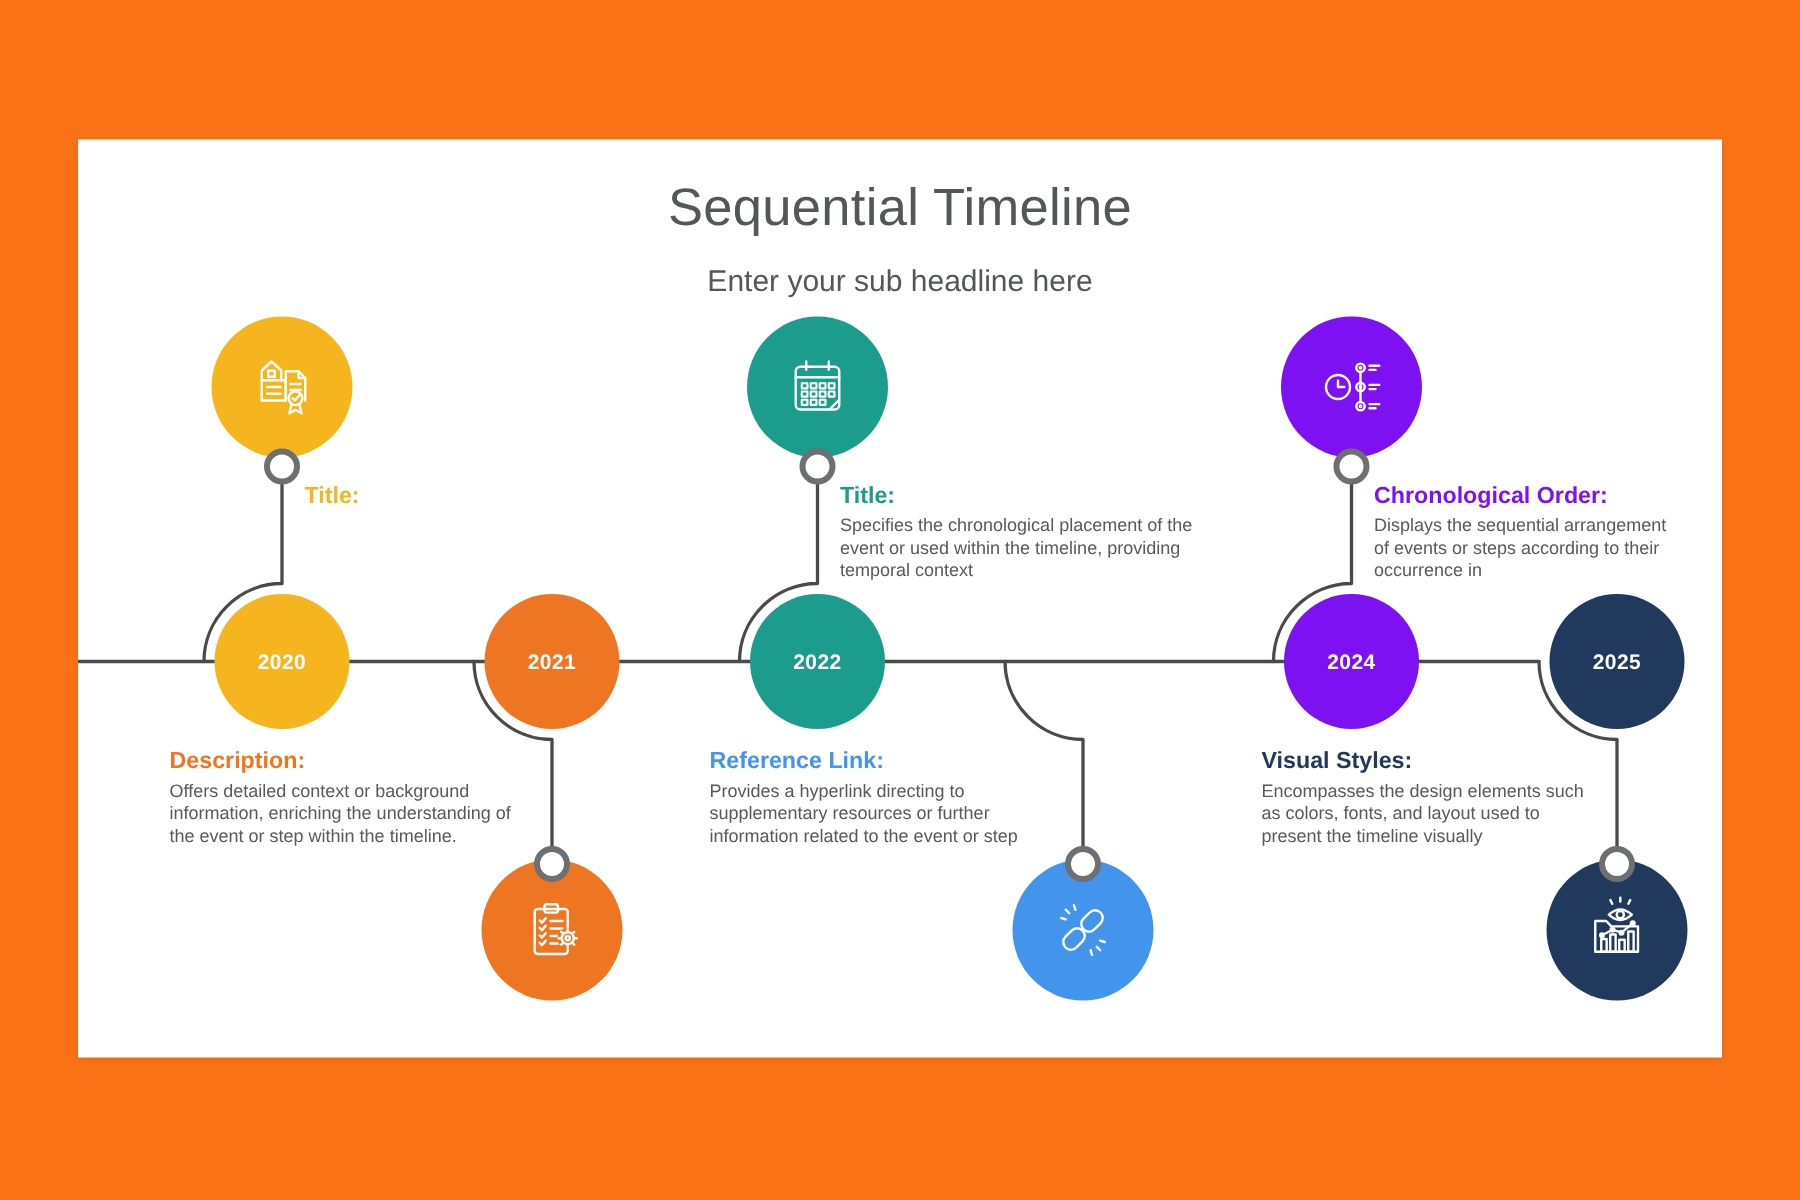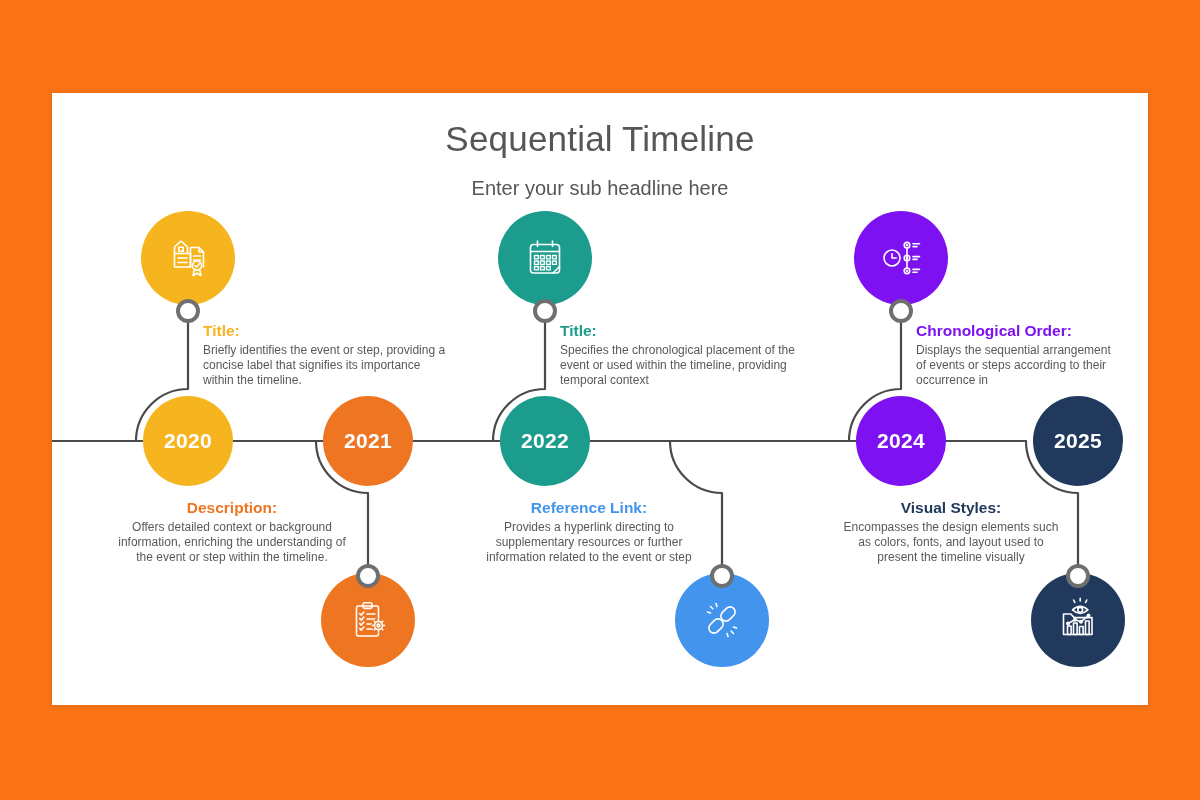--- a/index.html
+++ b/index.html
@@ -23,27 +23,27 @@
   .icon-circle {
     position:absolute; width:94px; height:94px; border-radius:50%;
     display:flex; align-items:center; justify-content:center; z-index:3;
   }
   .icon-circle svg { display:block; }
   .icon-stroke { fill:none; stroke:#fff; stroke-width:1.6; stroke-linecap:round; stroke-linejoin:round; }
   .year-circle {
     position:absolute; width:90px; height:90px; border-radius:50%;
     display:flex; align-items:center; justify-content:center; z-index:2;
   }
-  .year-text { color:#fff; font-size:21px; font-weight:700; letter-spacing:0.3px; }
+  .year-text { color:#fff; font-size:14px; font-weight:700; letter-spacing:0.3px; }
   .ring {
     position:absolute; width:24px; height:24px; border-radius:50%;
     background:#fff; border:4px solid #6E6F71; z-index:4;
   }
   .tblock { position:absolute; z-index:3; }
-  .tblock.right { text-align:center; }
+  .tblock.right { text-align:left; }
   .tlabel { font-size:15.5px; font-weight:700; line-height:19px; margin-bottom:3px; }
   .tdesc { font-size:12px; line-height:15px; }
 </style>
 </head>
 <body>
 
 <div class="stage" style="background: #f97316; color: rgb(232, 232, 233);">
   <div class="card" style="background: rgb(255, 255, 255); color: rgb(255, 255, 255);">
 
     <h1 class="main-title" style="color: rgb(85, 86, 90);">Sequential Timeline</h1>
@@ -74,21 +74,20 @@
         <path d="M30.4 35.6 L29 41.5 L33 39.3 L37 41.5 L35.6 35.6"></path>
       </g>
         </svg>
     </div>
     <div class="ring" style="left:124px;top:206px"></div>
     <div class="year-circle" style="left: 91px; top: 303px; background: rgb(246, 181, 30); color: rgb(246, 181, 30);">
       <span class="year-text">2020</span>
     </div>
     <div class="tblock left" style="left:151px;top:228px;width:246px">
       <div class="tlabel" style="color: rgb(246, 181, 30);">Title:</div>
-      <div class="tdesc" style="color: rgb(88, 89, 92);">Briefly identifies the event or step, providing a concise label that signifies its importance within the timeline.</div>
     </div>
 
     <div class="icon-circle" style="left: 269px; top: 480px; background: rgb(238, 118, 35); color: rgb(238, 118, 35);">
       <svg width="48" height="48" viewBox="0 0 48 48">
           <g class="icon-stroke">
         <rect x="12.5" y="10" width="22" height="30" rx="2"></rect>
         <rect x="19" y="6.8" width="9" height="5.6" rx="1.6"></rect>
         <path d="M15.8 17.6 l1.5 1.5 l2.6 -3 M15.8 22.6 l1.5 1.5 l2.6 -3 M15.8 27.6 l1.5 1.5 l2.6 -3 M15.8 32.6 l1.5 1.5 l2.6 -3"></path>
         <path d="M23 18 H31 M23 23 H31 M23 28 H29.5 M23 33 H29"></path>
         <circle cx="34.5" cy="29.5" r="7" fill="currentColor" stroke="none"></circle>

